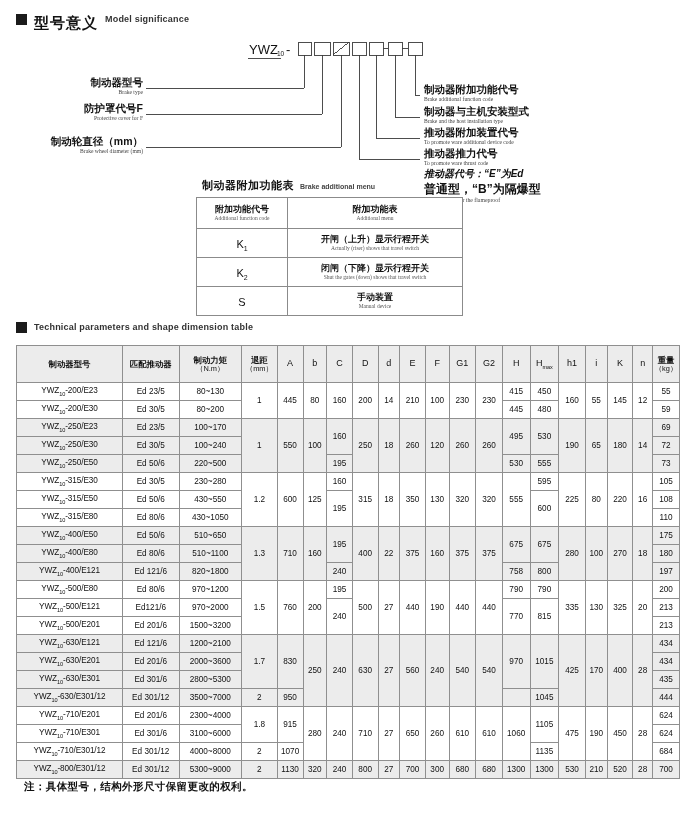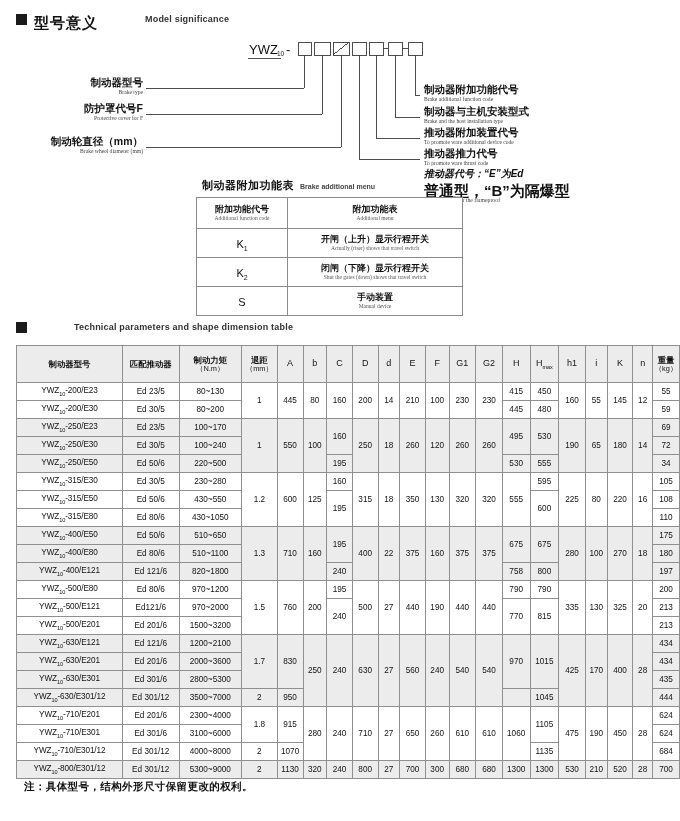--- a/index.html
+++ b/index.html
@@ -12,21 +12,21 @@
     overflow:hidden;
   }
 
   
   .sec-head{display:flex;align-items:flex-start;gap:7px;}
   .sec-head .bullet{
     width:11px;height:11px;background:#1b1b1b;display:inline-block;
     position:relative;top:0px;flex:0 0 auto;
   }
   .sec-head .cn{font-size:15px;font-weight:bold;letter-spacing:1px;color:#111;}
-  .sec-head .en{font-size:9px;font-weight:bold;color:#333;letter-spacing:.2px;margin-left:40px;}
+  .sec-head .en{font-size:9px;font-weight:bold;color:#333;letter-spacing:.2px;}
 
   #head1{position:absolute;left:16px;top:14px;}
   #head2{position:absolute;left:16px;top:322px;}
 
   
   #diagram{position:absolute;left:0;top:34px;width:680px;height:140px;}
   #diagram svg{display:block;}
   .d-cn{font-family:"Liberation Sans",sans-serif;font-size:10.5px;font-weight:bold;fill:#111;}
   .d-en{font-family:"Liberation Serif","DejaVu Serif",serif;font-size:5.6px;fill:#444;}
   .d-code{font-family:"Liberation Sans",sans-serif;font-size:13px;fill:#111;}
@@ -165,21 +165,21 @@
       <text class="d-cn" x="424" y="123">推动器推力代号</text>
       <text class="d-en" x="424" y="131">To promote ware thrust code</text>
     </g>
   </svg>
 </div>
 
 <div style="position:absolute;left:424px;top:168px;">
   <div style="font-size:10px;font-weight:bold;color:#111;line-height:1.25;font-style:italic;">推动器代号：“E”为Ed</div>
 </div>
 <div style="position:absolute;left:424px;top:182px;">
-  <div style="font-size:15px;font-weight:bold;color:#111;line-height:1.25;">普通型，“B”为隔爆型</div>
+  <div style="font-size:12px;font-weight:bold;color:#111;line-height:1.25;">普通型，“B”为隔爆型</div>
 </div>
 <div style="position:absolute;left:330px;top:197px;width:350px;">
   <div style="font-family:'Liberation Serif',serif;font-size:5.8px;color:#444;">To promote ware code: “E” for Ed Common type, “B” for the flameproof</div>
 </div>
 
 <div id="addon-wrap">
   <div id="addon-title">
     <span class="cn">制动器附加功能表</span>
     <span class="en">Brake additional menu</span>
   </div>
@@ -381,21 +381,21 @@
           <td>100~240</td>
           <td>72</td>
         </tr>
         <tr class="shade">
           <td class="model">YWZ<sub>10</sub>-250/E50</td>
           <td>Ed 50/6</td>
           <td>220~500</td>
           <td class="grp">195</td>
           <td class="grp">530</td>
           <td class="grp">555</td>
-          <td>34</td>
+          <td>73</td>
         </tr>
         <tr class="plain band-top">
           <td class="model">YWZ<sub>10</sub>-315/E30</td>
           <td>Ed 30/5</td>
           <td>230~280</td>
           <td class="grp" rowspan="3">1.2</td>
           <td class="grp" rowspan="3">600</td>
           <td class="grp" rowspan="3">125</td>
           <td class="grp">160</td>
           <td class="grp" rowspan="3">315</td>

